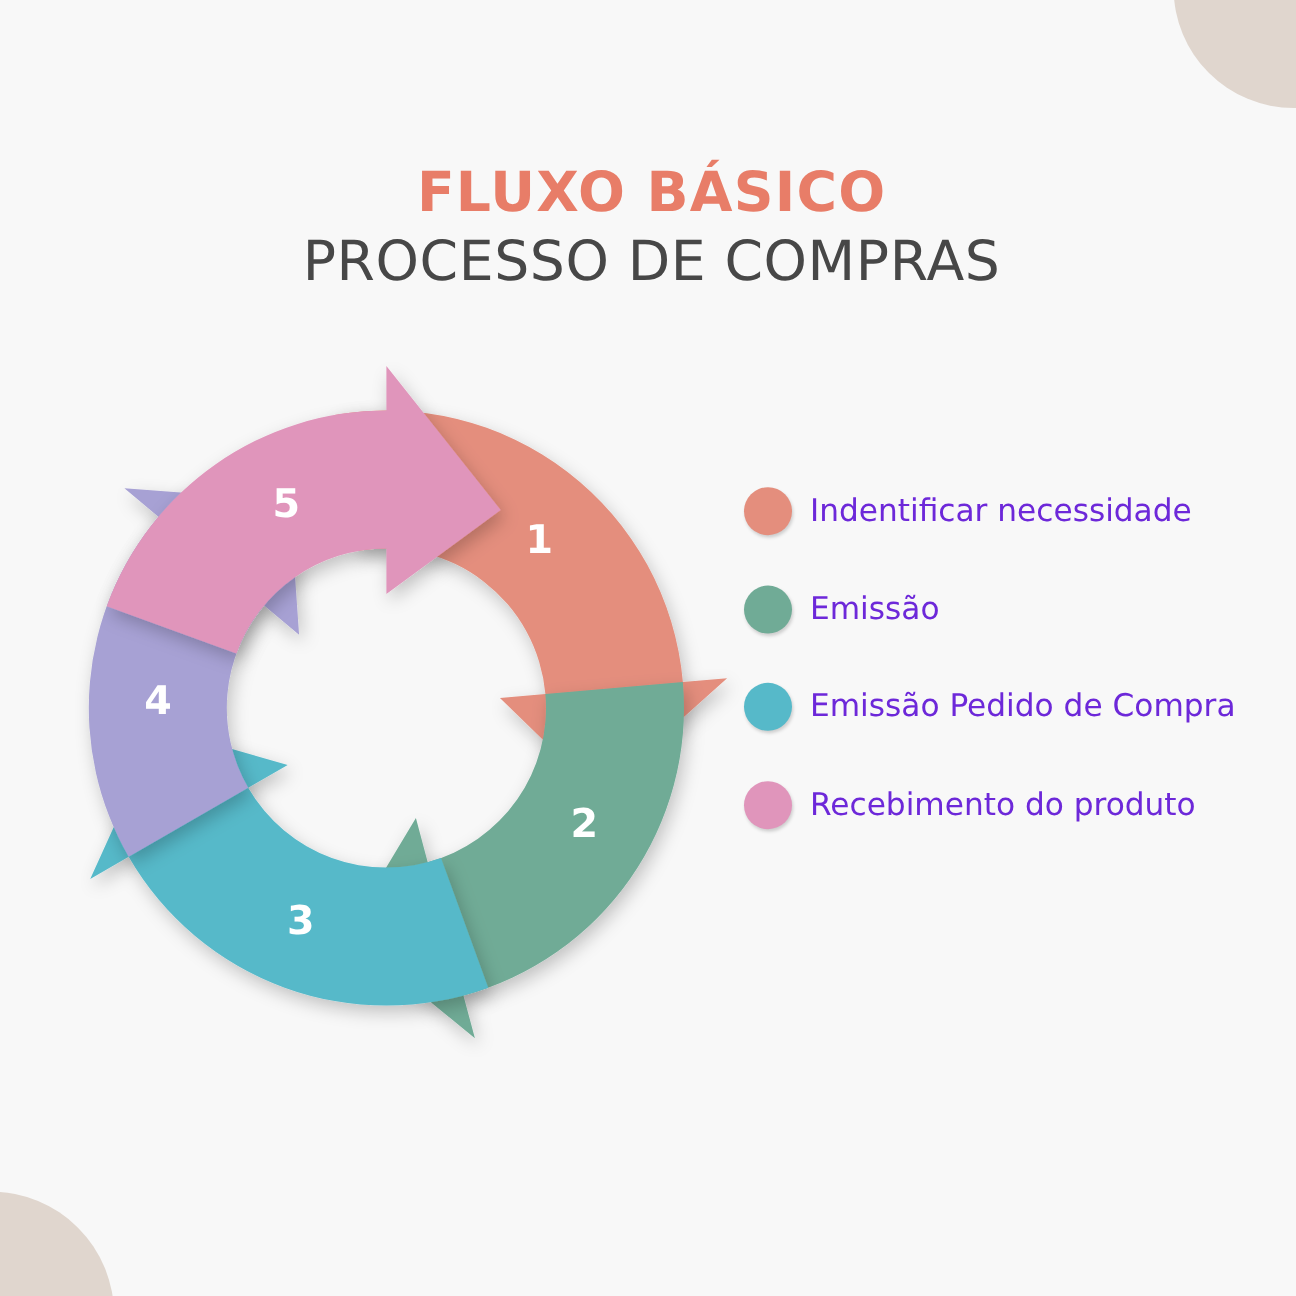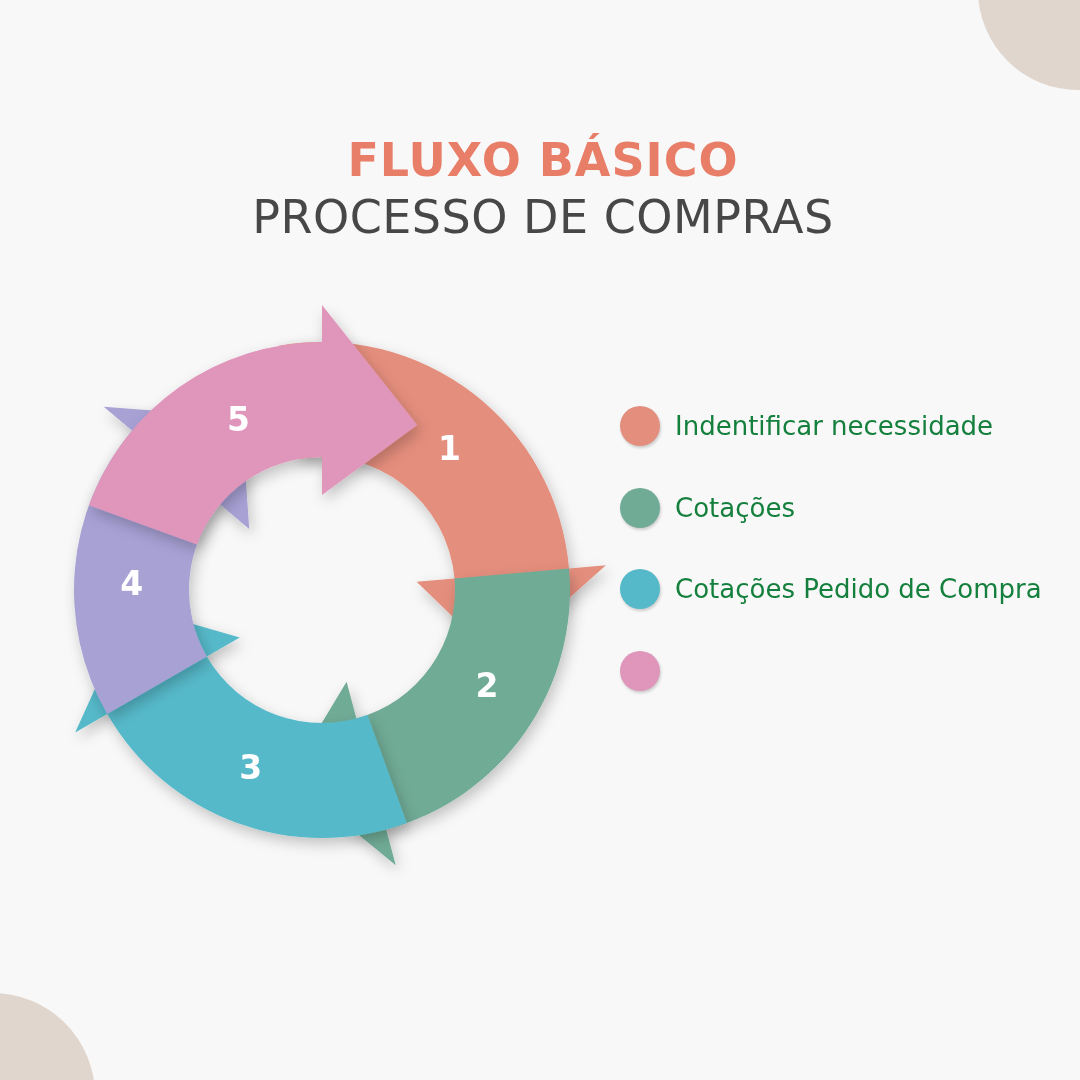--- a/index.html
+++ b/index.html
@@ -5,21 +5,21 @@
   html,body{margin:0;padding:0;}
   body{width:1080px;height:1080px;background:#f8f8f8;position:relative;overflow:hidden;font-family:"DejaVu Sans","Liberation Sans",sans-serif;}
   .blob-tr{position:absolute;left:978px;top:-110px;width:200px;height:200px;border-radius:50%;background:#e0d6ce;}
   .blob-bl{position:absolute;left:-110px;top:993px;width:205px;height:205px;border-radius:50%;background:#e0d6ce;}
   .title{position:absolute;left:0;top:133px;width:1086px;text-align:center;color:#e87d68;font-weight:bold;font-size:46px;letter-spacing:1px;}
   .subtitle{position:absolute;left:0;top:190px;width:1086px;text-align:center;color:#474747;font-size:46px;font-weight:normal;letter-spacing:0.5px;}
   svg.cycle{position:absolute;left:0;top:0;}
   .legend{position:absolute;left:620px;top:406px;}
   .legend-item{display:flex;align-items:center;height:40px;margin-bottom:41.5px;}
   .dot{width:40px;height:40px;border-radius:50%;box-shadow:1px 2px 3px rgba(0,0,0,0.18);margin-right:15px;flex:none;}
-  .legend-label{font-size:26px;color:#15803d;white-space:nowrap;}
+  .legend-label{font-size:26px;color:#6d28d9;white-space:nowrap;}
   .num{font-family:"DejaVu Sans",sans-serif;font-weight:bold;font-size:33px;fill:#ffffff;text-anchor:middle;}
 </style>
 </head>
 <body>
 
 <div class="blob-tr"></div>
 <div class="blob-bl"></div>
 
 <div class="title">FLUXO BÁSICO</div>
 <div class="subtitle">PROCESSO DE COMPRAS</div>
@@ -46,22 +46,23 @@
     </g>
 </svg>
 
 <div class="legend">
   <div class="legend-item">
     <span class="dot" style="background:#e48e7d"></span>
     <span class="legend-label">Indentificar necessidade</span>
   </div>
   <div class="legend-item">
     <span class="dot" style="background:#70ab96"></span>
-    <span class="legend-label">Cotações</span>
+    <span class="legend-label">Emissão</span>
   </div>
   <div class="legend-item">
     <span class="dot" style="background:#56b9c9"></span>
-    <span class="legend-label">Cotações Pedido de Compra</span>
+    <span class="legend-label">Emissão Pedido de Compra</span>
   </div>
   <div class="legend-item">
     <span class="dot" style="background:#e095bb"></span>
+    <span class="legend-label">Recebimento do produto</span>
   </div>
 </div>
 
 </body></html>

